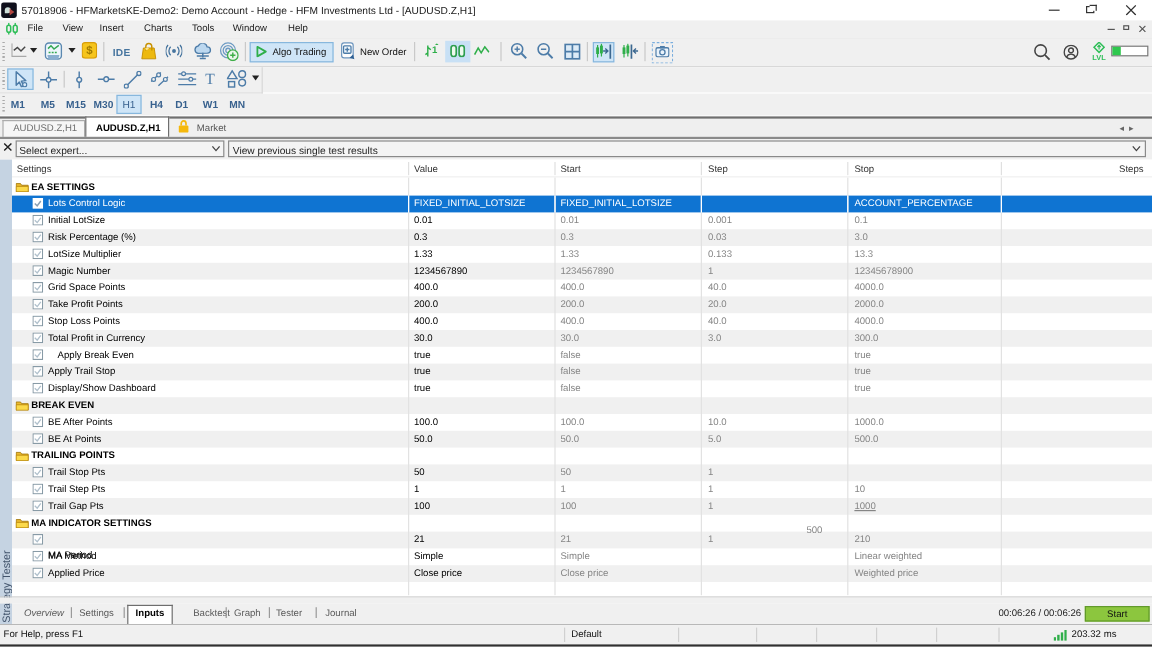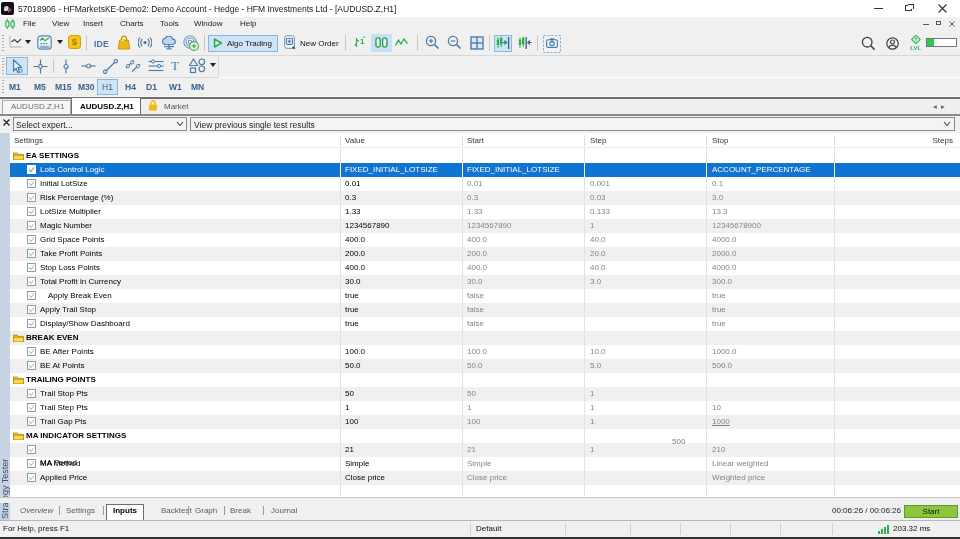--- a/index.html
+++ b/index.html
@@ -549,21 +549,21 @@
   </div>
 <div class="hline" style="left:0;top:497px;width:960px;background:#c8c8c8;"></div>
 <div class="ab" style="left:0;top:498px;width:960px;height:5px;background:#f0f0f0;"></div>
 <div class="ab" style="left:10px;top:503px;width:950px;height:17px;background:#f0f0f0;"></div>
 <div class="ab" style="left:106px;top:503.5px;width:38px;height:16px;background:#fff;border:1px solid #6e6e6e;border-bottom:none;"></div>
 <div class="ab" style="left:113px;top:506px;color:#000;font-weight:bold;">Inputs</div>
 <div class="ab" style="left:20px;top:506px;color:#5a5a5a;font-style:italic;">Overview</div>
 <div class="ab" style="left:66px;top:506px;color:#5a5a5a;">Settings</div>
 <div class="ab" style="left:148px;top:506px;color:#5a5a5a;margin-left:13px;">Backtest</div>
 <div class="ab" style="left:195px;top:506px;color:#5a5a5a;">Graph</div>
-<div class="ab" style="left:230px;top:506px;color:#5a5a5a;">Break</div>
+<div class="ab" style="left:230px;top:506px;color:#5a5a5a;">Tester</div>
 <div class="ab" style="left:271px;top:506px;color:#5a5a5a;">Journal</div>
 <div class="vline" style="left:59px;top:506px;height:9px;background:#9a9a9a;"></div>
 <div class="vline" style="left:103px;top:506px;height:9px;background:#9a9a9a;"></div>
 <div class="vline" style="left:188px;top:506px;height:9px;background:#9a9a9a;"></div>
 <div class="vline" style="left:224px;top:506px;height:9px;background:#9a9a9a;"></div>
 <div class="vline" style="left:263px;top:506px;height:9px;background:#9a9a9a;"></div>
 <div class="ab" style="left:832px;top:506px;color:#222;">00:06:26 / 00:06:26</div>
 <div class="ab" style="left:904px;top:504.5px;width:54px;height:13.5px;background:#8cc63e;border:1px solid #61992b;text-align:center;color:#111;padding-top:1.5px;">Start</div>
 <div class="hline" style="left:0;top:520px;width:960px;background:#b8b8b8;"></div>
 <div class="ab" style="left:0;top:521px;width:960px;height:15.5px;background:#f0f0f0;"></div>

